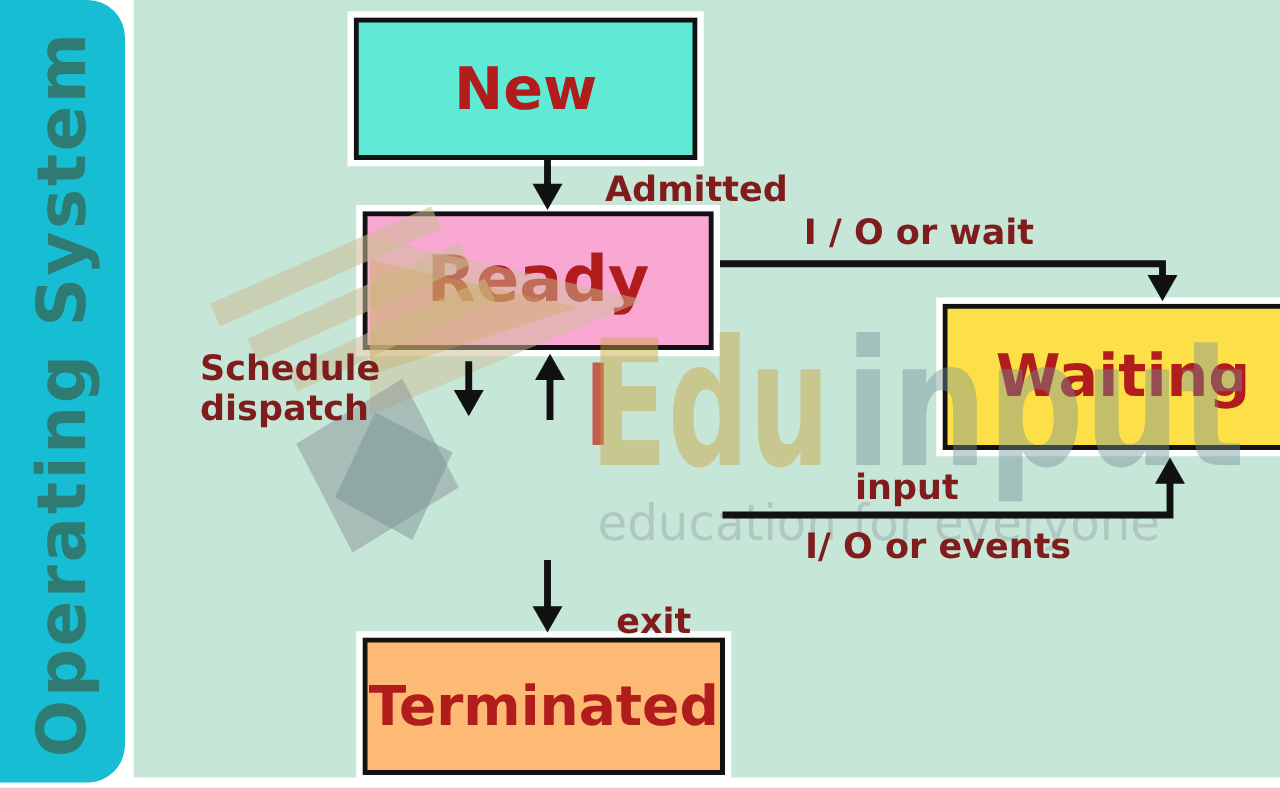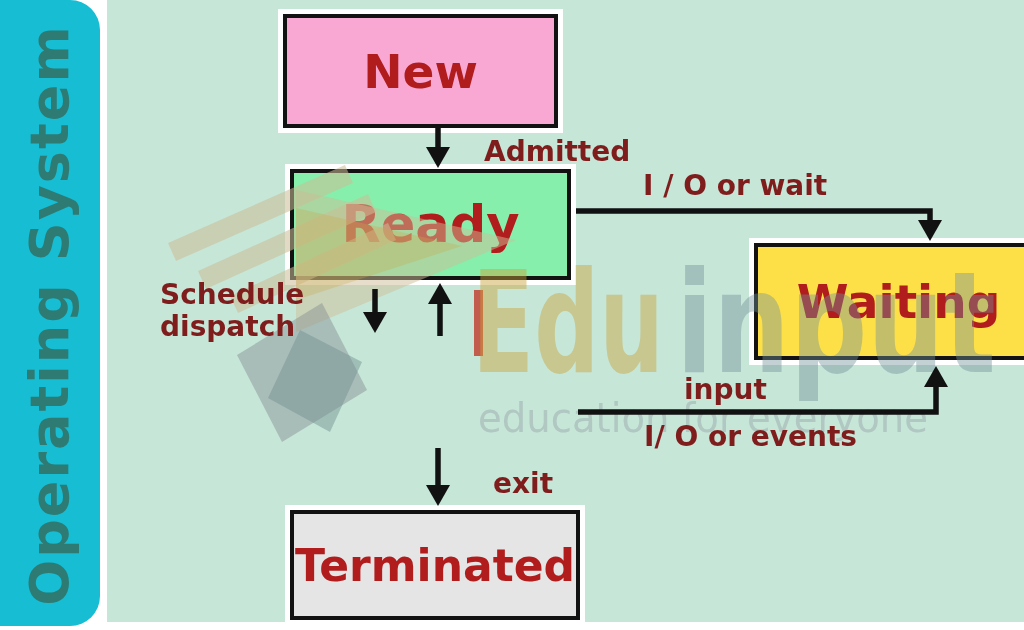--- a/index.html
+++ b/index.html
@@ -25,38 +25,38 @@
     white-space:nowrap;
   }
   
   .state{
     position:absolute;box-sizing:border-box;
     border:4px solid #121212;outline:5px solid #ffffff;
     display:flex;align-items:center;justify-content:center;
     font-weight:bold;color:#b11c1c;z-index:1;
   }
   .state span{position:relative;z-index:10;}
-  .state-new       {left:283px;top:14px; width:275px;height:114px;background:#f9a8d4;font-size:47px;}
-  .state-ready     {left:290px;top:169px;width:281px;height:111px;background:#86efac;font-size:51px;}
+  .state-new       {left:283px;top:14px; width:275px;height:114px;background:#5eead4;font-size:47px;}
+  .state-ready     {left:290px;top:169px;width:281px;height:111px;background:#f9a8d4;font-size:51px;}
   .state-running   {left:293px;top:337px;width:280px;height:107px;background:#f7e1d4;font-size:51px;}
   .state-waiting   {left:734px;top:243px;width:289px;height:117px;background:#fde047;font-size:47px;margin-left:20px;}
-  .state-terminated{left:290px;top:510px;width:290px;height:110px;background:#e5e5e5;font-size:44px;}
+  .state-terminated{left:290px;top:510px;width:290px;height:110px;background:#fdba74;font-size:44px;}
   
   .tlabel{
     position:absolute;color:#7f1d1d;font-weight:bold;font-size:28px;
     white-space:nowrap;z-index:10;
   }
   .lbl-admitted  {left:484px;top:135px;}
   .lbl-io-event  {left:643px;top:169px;}
   .lbl-completion{left:626px;top:217px;}
   .lbl-schedule  {left:160px;top:279px;width:130px;white-space:normal;text-align:left;line-height:32px;}
   .lbl-intrupt   {left:496px;top:297px;}
   .lbl-wait      {left:684px;top:373px;}
   .lbl-io-events {left:644px;top:420px;text-align:center;}
-  .lbl-exit      {left:493px;top:467px;}
+  .lbl-exit      {left:493px;top:480px;}
   
   .wm-svg{position:absolute;left:0;top:0;z-index:5;pointer-events:none;}
   .arrow-svg{position:absolute;left:0;top:0;z-index:6;pointer-events:none;}
 </style>
 </head>
 <body>
 
 <div class="page">
 
   <div class="mint-bg"></div>

